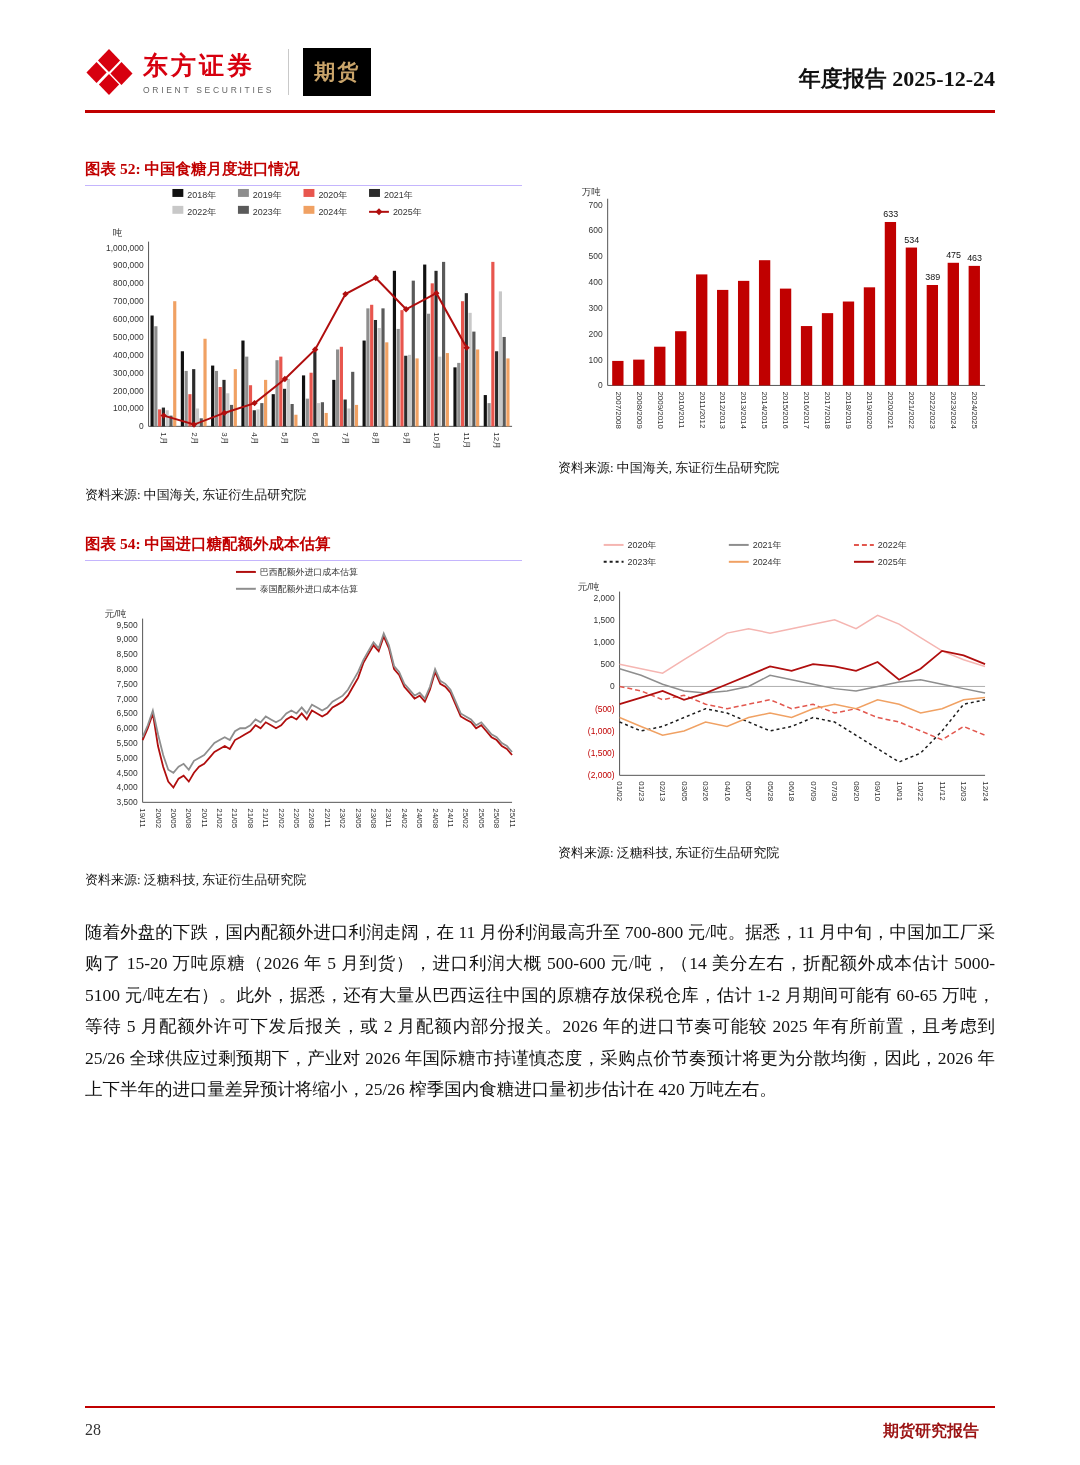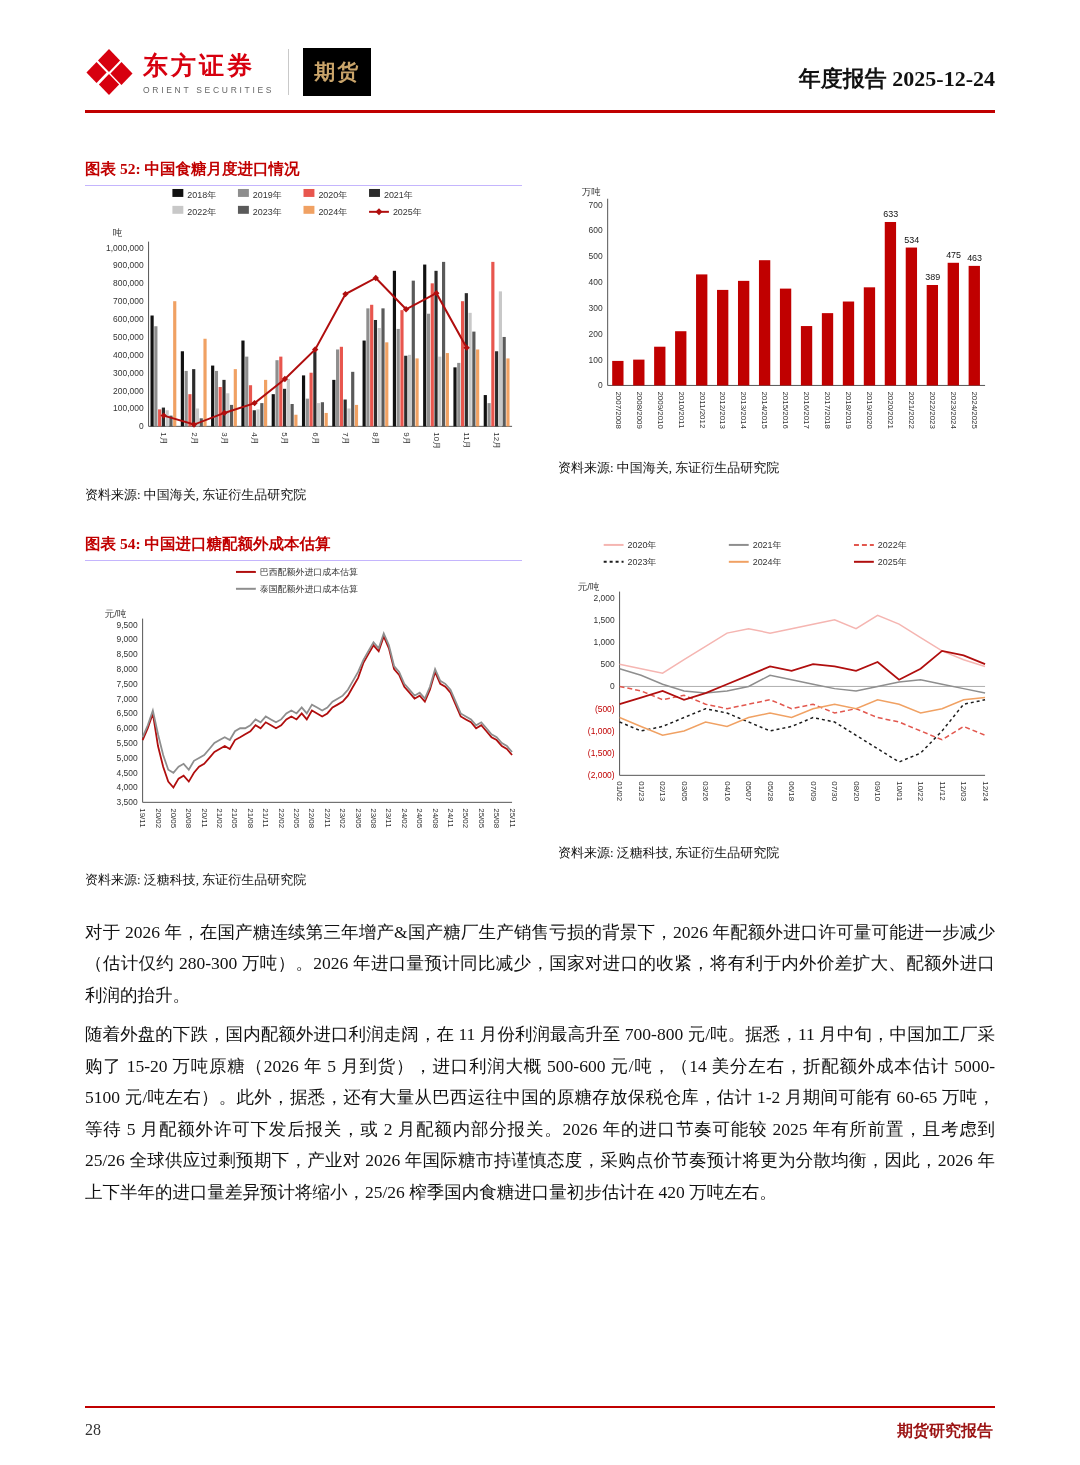--- a/index.html
+++ b/index.html
@@ -32,21 +32,21 @@
   .panel-source { font-size: 13px; margin-top: 2px; color: #111; }
 
   
   .body-text { margin-top: 28px; font-size: 17.5px; line-height: 1.8; text-align: justify; }
   .body-text p + p { margin-top: 8px; }
 
   
   footer { margin-top: auto; padding-bottom: 26px; }
   .footer-rule { height: 2.5px; background: #c00000; margin-bottom: 13px; }
   .footer-row { position: relative; text-align: left; font-size: 16px; color: #333; }
-  .footer-label { position: absolute; right: 2px; top: 0; color: #9b1313; font-weight: bold; font-size: 16px; }
+  .footer-label { position: absolute; right: 16px; top: 0; color: #9b1313; font-weight: bold; font-size: 16px; }
 </style>
 </head>
 <body>
 
 <div class="page">
 
   <header>
     <div class="brand">
       <svg class="logo-icon" viewBox="0 0 100 100">
         <g fill="#d7000f">
@@ -387,21 +387,20 @@
             <text x="386.70588235294116" y="249" font-size="8" fill="#333" text-anchor="start" dominant-baseline="central" transform="rotate(90 386.70588235294116 249)">11/12</text>
             <text x="408.3529411764706" y="249" font-size="8" fill="#333" text-anchor="start" dominant-baseline="central" transform="rotate(90 408.3529411764706 249)">12/03</text>
             <text x="430" y="249" font-size="8" fill="#333" text-anchor="start" dominant-baseline="central" transform="rotate(90 430 249)">12/24</text>
           </svg>
         </div>
       <div class="panel-source">资料来源: 泛糖科技, 东证衍生品研究院</div>
     </section>
   </div>
 
   <div class="body-text">
-    <p>对于 2026 年，在国产糖连续第三年增产&amp;国产糖厂生产销售亏损的背景下，2026 年配额外进口许可量可能进一步减少（估计仅约 280-300 万吨）。2026 年进口量预计同比减少，国家对进口的收紧，将有利于内外价差扩大、配额外进口利润的抬升。</p>
     <p>随着外盘的下跌，国内配额外进口利润走阔，在 11 月份利润最高升至 700-800 元/吨。据悉，11 月中旬，中国加工厂采购了 15-20 万吨原糖（2026 年 5 月到货），进口利润大概 500-600 元/吨，（14 美分左右，折配额外成本估计 5000-5100 元/吨左右）。此外，据悉，还有大量从巴西运往中国的原糖存放保税仓库，估计 1-2 月期间可能有 60-65 万吨，等待 5 月配额外许可下发后报关，或 2 月配额内部分报关。2026 年的进口节奏可能较 2025 年有所前置，且考虑到 25/26 全球供应过剩预期下，产业对 2026 年国际糖市持谨慎态度，采购点价节奏预计将更为分散均衡，因此，2026 年上下半年的进口量差异预计将缩小，25/26 榨季国内食糖进口量初步估计在 420 万吨左右。</p>
   </div>
 
   <footer>
     <div class="footer-rule"></div>
     <div class="footer-row">
       <span class="page-num">28</span>
       <span class="footer-label">期货研究报告</span>
     </div>
   </footer>

